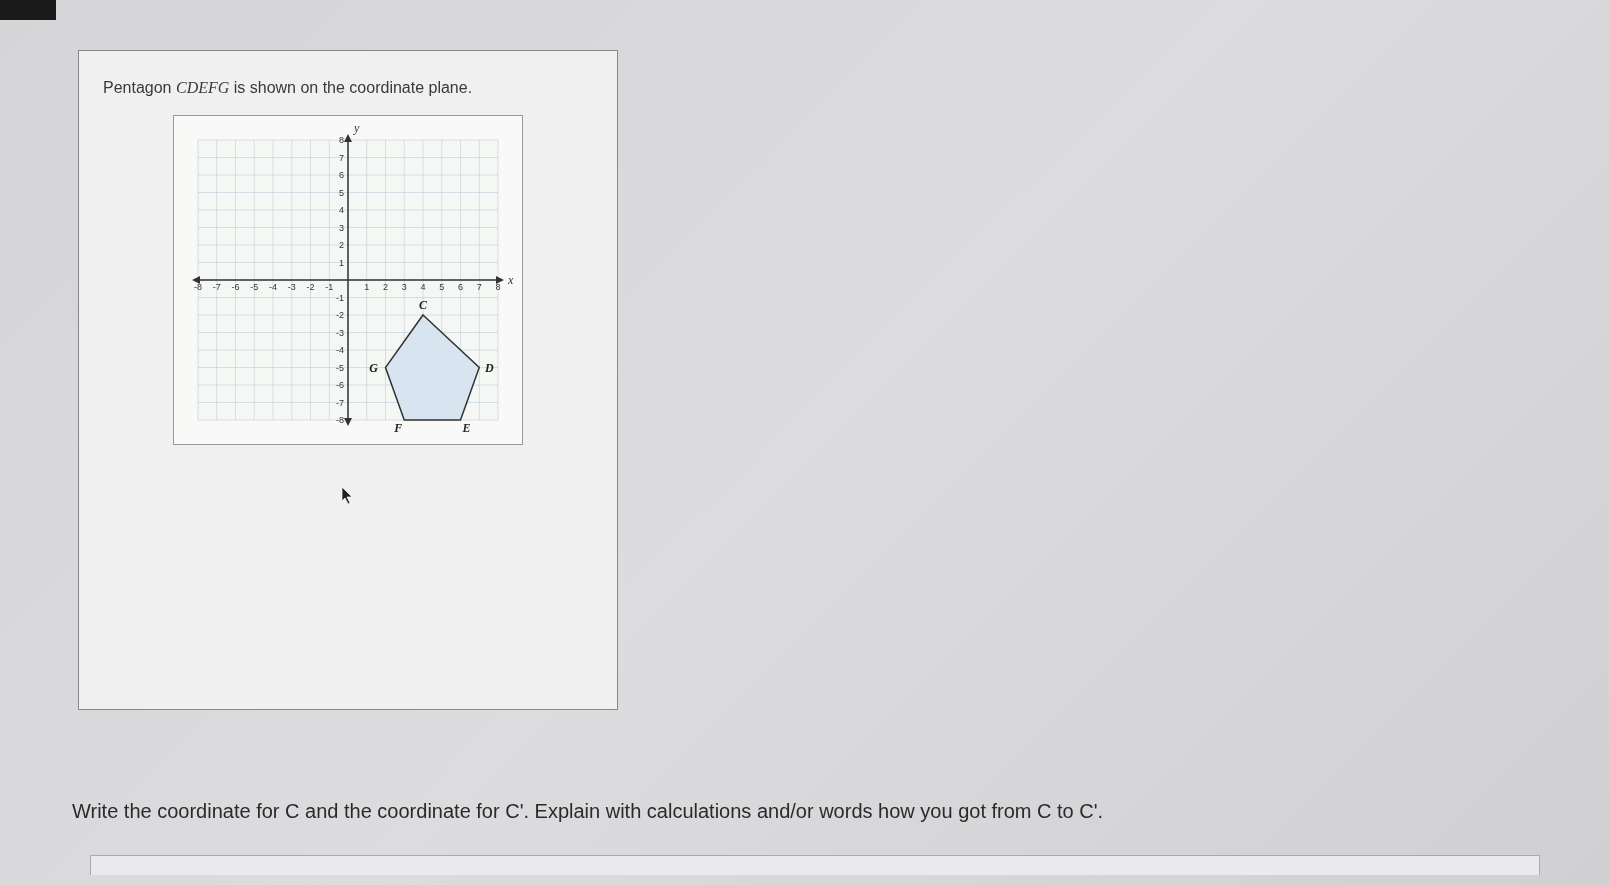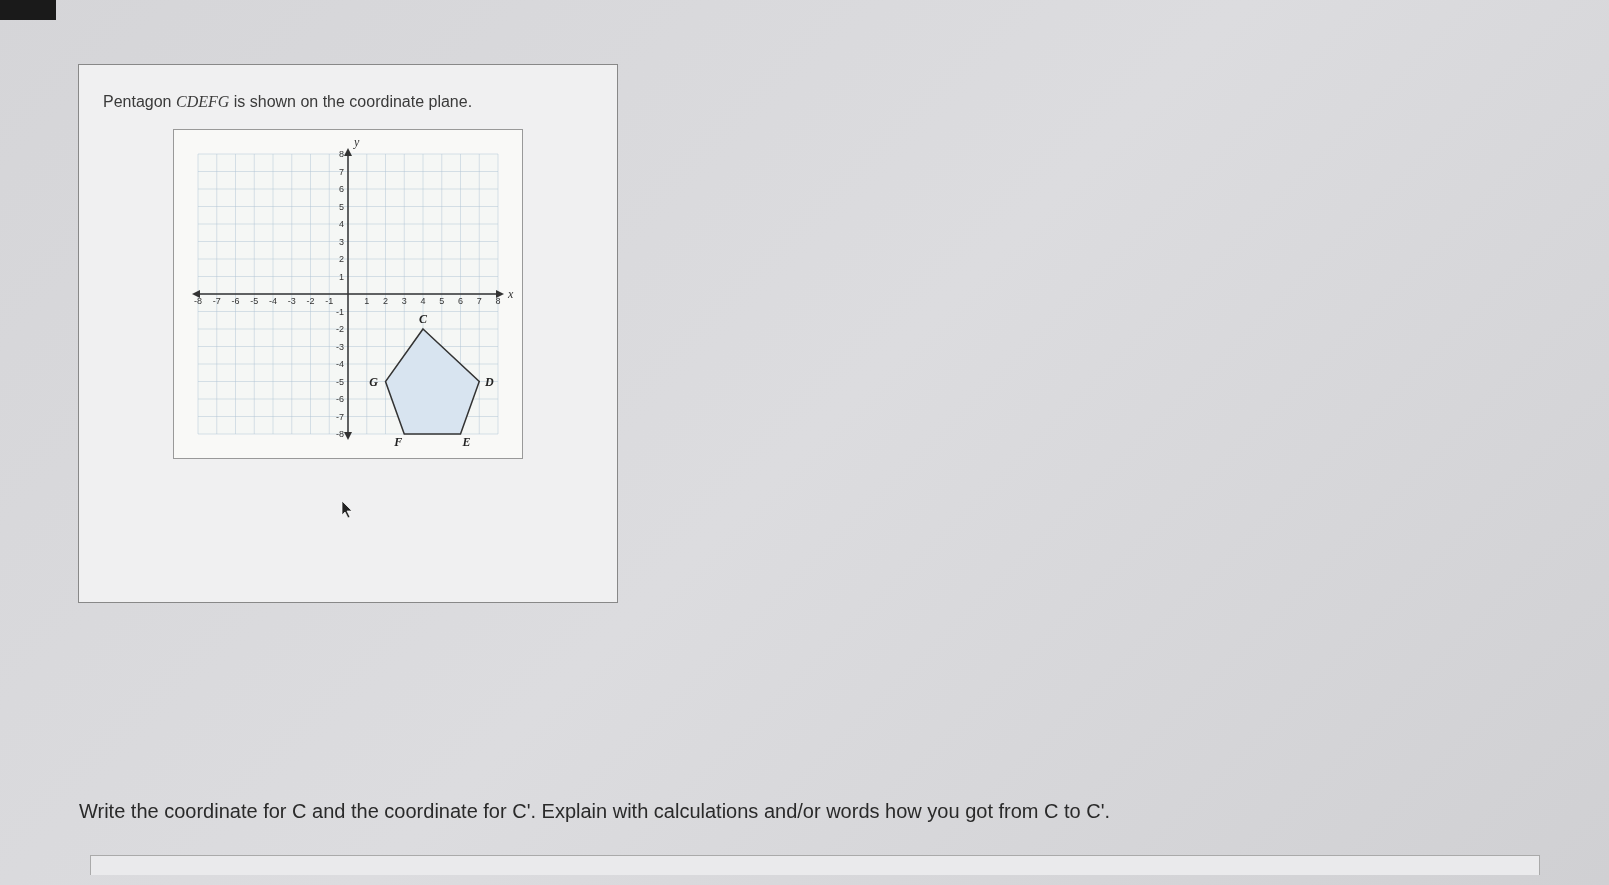--- a/index.html
+++ b/index.html
@@ -26,24 +26,24 @@
     .dark-tab {
       position: absolute;
       top: 0;
       left: 0;
       width: 56px;
       height: 20px;
       background: #1a1a1a;
     }
     .problem-box {
       position: absolute;
-      top: 64px;
+      top: 50px;
       left: 78px;
       width: 540px;
-      height: 539px;
+      height: 660px;
       background: #f0f0f1;
       border: 1px solid #888;
       padding: 28px 24px;
     }
     .problem-intro {
       font-size: 16px;
       color: #3a3a3a;
       margin-bottom: 18px;
     }
     .italic {
@@ -71,21 +71,21 @@
     }
     .cursor-icon {
       text-align: center;
       font-size: 18px;
       color: #222;
       margin-top: 10px;
     }
     .instruction-text {
       position: absolute;
       top: 800px;
-      left: 79px;
+      left: 72px;
       width: 1480px;
       font-size: 20px;
       color: #2a2a2a;
     }
     .answer-box {
       position: absolute;
       top: 855px;
       left: 90px;
       width: 1450px;
       height: 20px;

